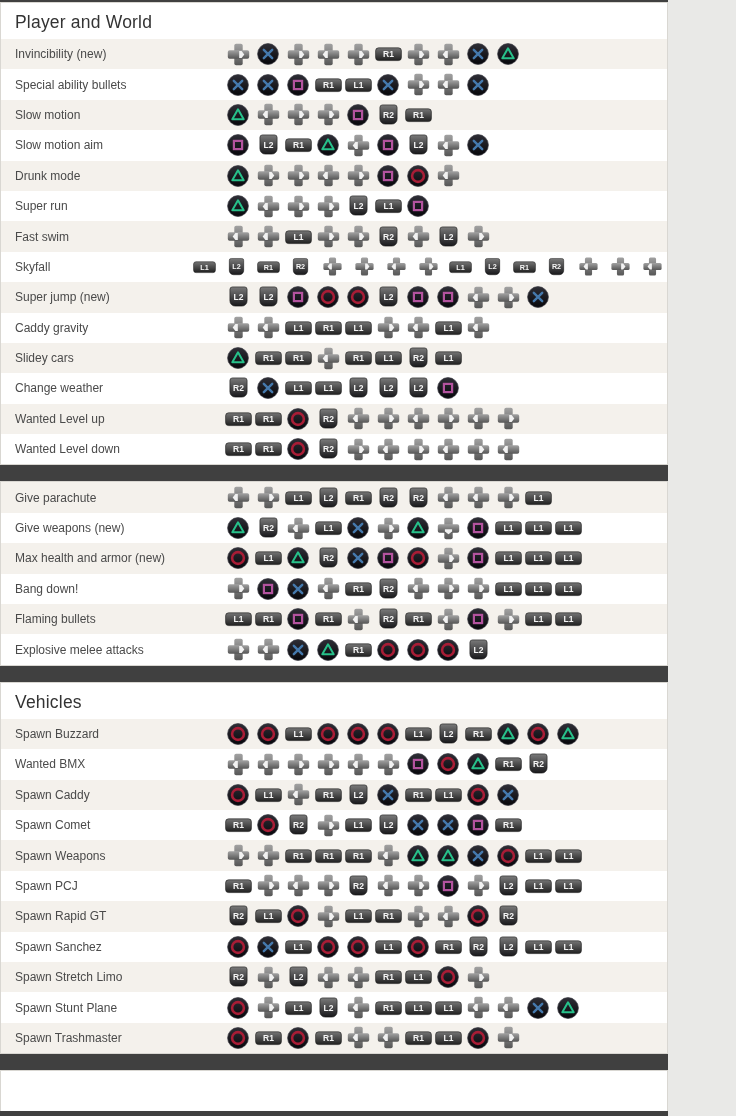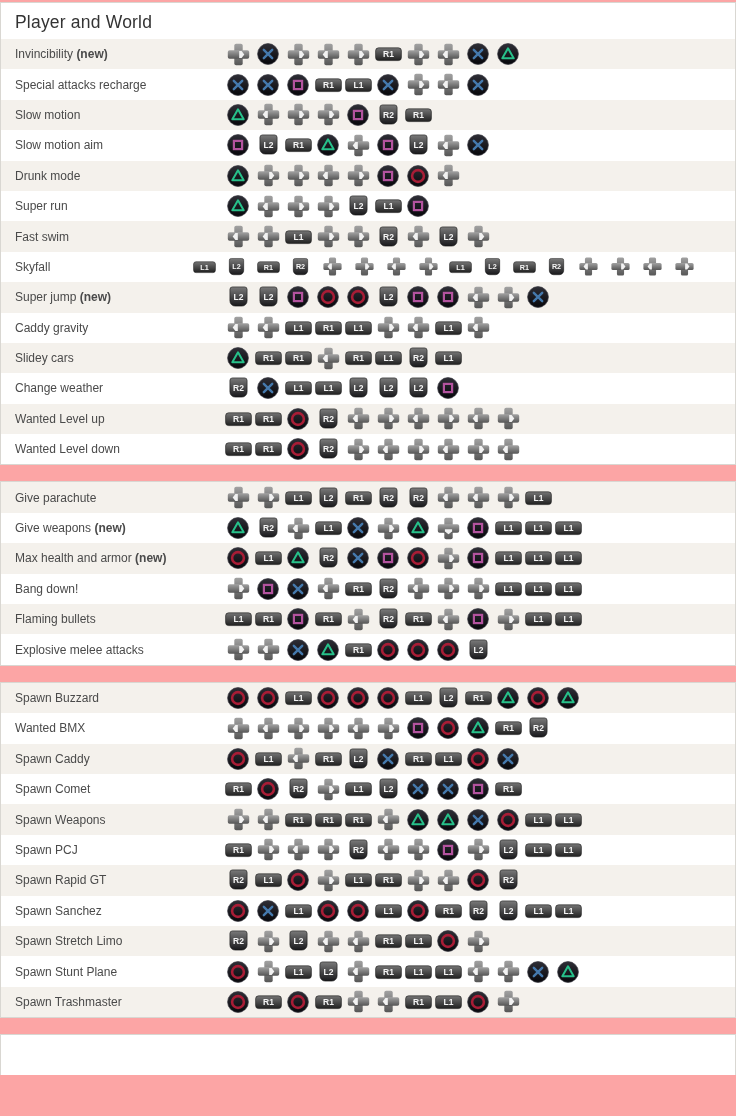--- a/index.html
+++ b/index.html
@@ -1,27 +1,27 @@
 <!DOCTYPE html>
 <html><head>
 <meta charset="utf-8">
 <style>
   html,body{margin:0;padding:0;}
   body{font-family:"Liberation Sans", sans-serif; background:#e9e9e7;}
-  .page{width:736px; height:1116px; overflow:hidden; background:#fca5a5;}
+  .page{width:668px; height:1116px; overflow:hidden; background:#404040;}
   .card{background:#ffffff; border:1px solid #d9d7d2; margin:0 0 16px 0;}
   .card.first{margin-top:2px;}
   .card-title{margin:0; padding:9px 14px 7px; font-size:17.5px; line-height:20px;
               font-weight:400; color:#333333; letter-spacing:.2px;}
   .row{display:flex; align-items:center; height:30.4px;}
   .rows .row:nth-child(odd){background:#f4f1ec;}
   .rows .row:nth-child(even){background:#ffffff;}
   .label{flex:0 0 222px; box-sizing:border-box; padding-left:14px;
          font-size:12px; color:#4a4a4a; white-space:nowrap;}
-  .label b{font-weight:bold;}
+  .label b{font-weight:normal;}
   .icons{display:flex; align-items:center;}
   .slot{width:30px; height:30px; display:flex; align-items:center; justify-content:center;}
   .row.compact .label{flex-basis:187px;}
   .row.compact .slot{width:32px;}
   .row.compact .slot svg{transform:scale(.85);}
   .card.partial{height:40px; border-bottom:none; margin-bottom:0;}
   .svgdefs{position:absolute; width:0; height:0; overflow:hidden;}
 </style>
 </head>
 <body>
@@ -117,21 +117,21 @@
               </span>
               <span class="slot">
                 <svg width="22" height="22" viewBox="0 0 22 22">
                   <circle cx="11" cy="11" r="10.4" fill="url(#gFace)" stroke="#3a3a42" stroke-width="0.7"></circle>
                   <path d="M11 5.3 L16.7 15.3 H5.3 Z" fill="none" stroke="#27c08a" stroke-width="2" stroke-linejoin="round"></path>
                 </svg>
               </span>
             </div>
           </div>
           <div class="row">
-            <div class="label"><span>Special attacks recharge</span></div>
+            <div class="label"><span>Special ability bullets</span></div>
             <div class="icons">
               <span class="slot">
                 <svg width="22" height="22" viewBox="0 0 22 22">
                   <circle cx="11" cy="11" r="10.4" fill="url(#gFace)" stroke="#3a3a42" stroke-width="0.7"></circle>
                   <path d="M6.8 6.8 L15.2 15.2 M15.2 6.8 L6.8 15.2" stroke="#4579ad" stroke-width="2.4" stroke-linecap="round"></path>
                 </svg>
               </span>
               <span class="slot">
                 <svg width="22" height="22" viewBox="0 0 22 22">
                   <circle cx="11" cy="11" r="10.4" fill="url(#gFace)" stroke="#3a3a42" stroke-width="0.7"></circle>
@@ -1420,20 +1420,21 @@
                 <svg width="19" height="22" viewBox="0 0 19 22">
                   <path d="M3.5 0.9 H15.5 A2.6 2.6 0 0 1 18.1 3.5 V14.8 A5.3 5.3 0 0 1 12.8 20.1 H6.2 A5.3 5.3 0 0 1 0.9 14.8 V3.5 A2.6 2.6 0 0 1 3.5 0.9 Z" fill="url(#gTr)" stroke="#151515" stroke-width="0.6"></path>
                   <text x="9.5" y="13.9" font-size="8.5" font-weight="bold" fill="#f5f5f5" text-anchor="middle" font-family="Liberation Sans, sans-serif">L2</text>
                 </svg>
               </span>
             </div>
           </div>
         </div>
       </section>
       <section class="card">
+        <h2 class="card-title">Vehicles</h2>
         <div class="rows">
           <div class="row">
             <div class="label"><span>Spawn Buzzard</span></div>
             <div class="icons">
               <span class="slot">
                 <svg width="22" height="22" viewBox="0 0 22 22">
                   <circle cx="11" cy="11" r="10.4" fill="url(#gFace)" stroke="#3a3a42" stroke-width="0.7"></circle>
                   <circle cx="11" cy="11" r="5.9" fill="none" stroke="#a81d36" stroke-width="2.6"></circle>
                 </svg>
               </span>

